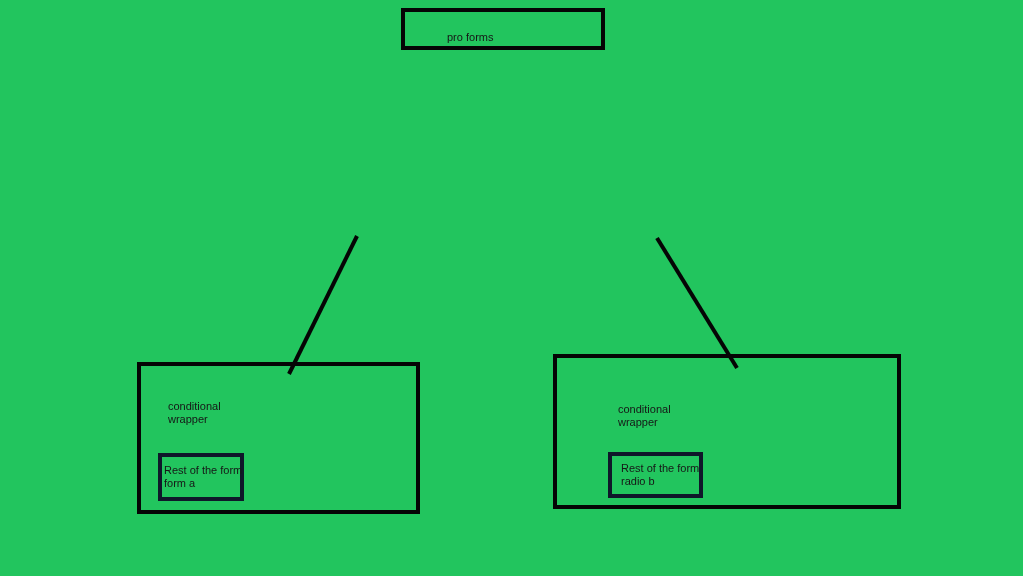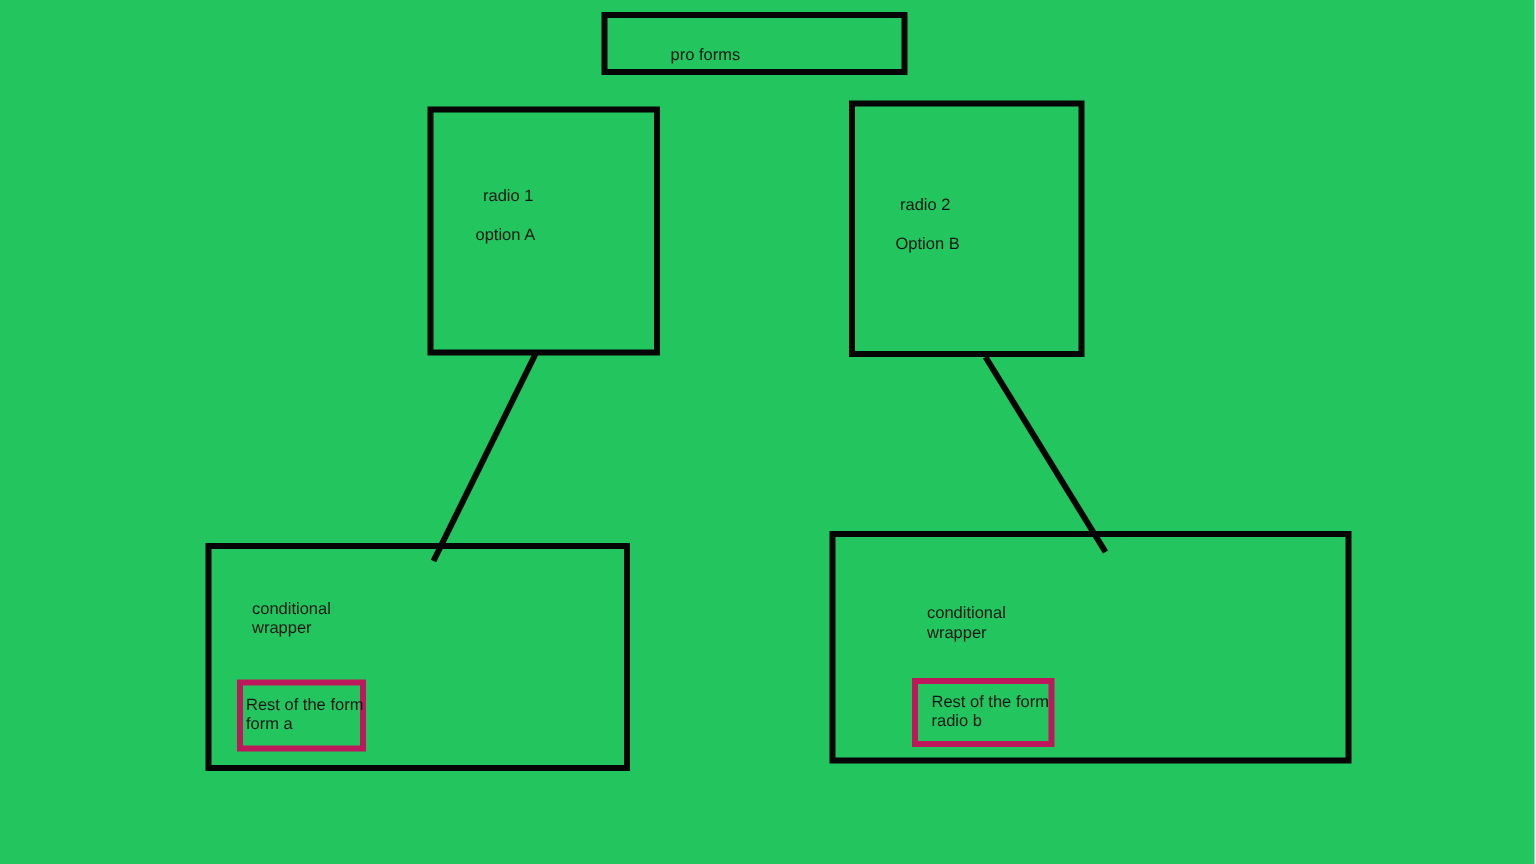--- a/index.html
+++ b/index.html
@@ -51,21 +51,21 @@
 
   
   .box-wrapper-b  { left: 553px; top: 354px; width: 348px; height: 155px; }
   .box-wrapper-b .lbl-wrap { left: 61px; top: 45px; }
   .box-inner-b    { left: 51px; top: 94px; width: 95px; height: 46px; }
   .box-inner-b .lbl-inner { left: 9px; top: 6px; }
 
   .inner-box {
     position: absolute;
     box-sizing: border-box;
-    border: 4px solid #be185d;
+    border: 4px solid #0f172a;
     background: transparent;
   }
   .connectors {
     position: absolute;
     left: 0;
     top: 0;
     width: 1024px;
     height: 576px;
     pointer-events: none;
     z-index: 5;
@@ -78,29 +78,21 @@
 </style>
 </head>
 <body>
 
 <div class="canvas">
 
   <div class="box box-proforms">
     <span class="lbl">pro forms</span>
   </div>
 
-  <div class="box box-radio1">
-    <span class="lbl lbl-title">radio 1</span>
-    <span class="lbl lbl-option">option A</span>
-  </div>
 
-  <div class="box box-radio2">
-    <span class="lbl lbl-title">radio 2</span>
-    <span class="lbl lbl-option">Option B</span>
-  </div>
 
   <div class="box box-wrapper-a">
     <span class="lbl lbl-wrap">
       <span>conditional</span><br>
       <span>wrapper</span>
     </span>
     <div class="inner-box box-inner-a">
       <span class="lbl lbl-inner">
         <span>Rest of the form</span><br>
         <span>form a</span>

